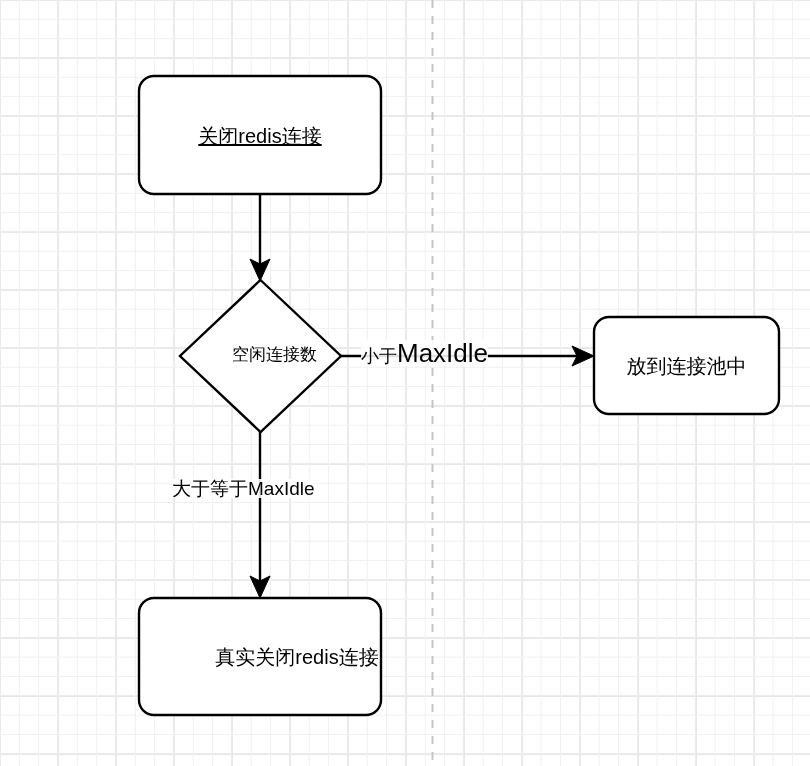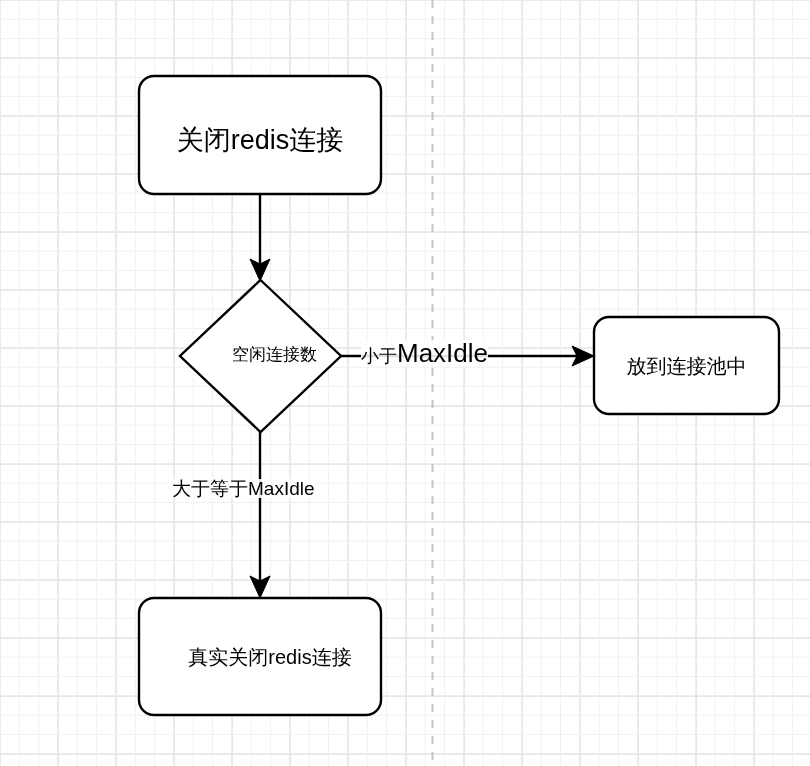--- a/index.html
+++ b/index.html
@@ -64,21 +64,21 @@
   }
   .node-label {
     position: absolute;
     text-align: center;
     color: #000000;
     font-family: "Liberation Sans", "DejaVu Sans", sans-serif;
     line-height: 1.2;
     white-space: nowrap;
     pointer-events: none;
   }
-  .label-box1 { font-size: 27px; }
+  .label-box1 { font-size: 20px; text-decoration: underline; }
   .label-diamond { font-size: 17px; }
   .label-right { font-size: 20px; }
   .label-box4 { font-size: 20px; }
 
   .edge-label {
     position: absolute;
     color: #000000;
     font-family: "Liberation Sans", "DejaVu Sans", sans-serif;
     background: rgba(255,255,255,0.88);
     white-space: nowrap;
@@ -114,21 +114,21 @@
 
     <rect class="node-shape" x="139" y="598" width="242" height="117" rx="15" ry="15"></rect>
   </svg>
 
   <div class="node-label label-box1" style="left:139px; top:124px; width:242px;">关闭redis连接</div>
 
   <div class="node-label label-diamond" style="left:184px; top:345px; width:181px;">空闲连接数</div>
 
   <div class="node-label label-right" style="left:594px; top:354px; width:185px;text-align:center;">放到连接池中</div>
 
-  <div class="node-label label-box4" style="left:139px; top:645px; width:262px;">真实关闭redis连接</div>
+  <div class="node-label label-box4" style="left:139px; top:645px; width:262px;padding-left:27px;">真实关闭redis连接</div>
 
   <div class="edge-label edge-label-bottom" style="left:172px; top:479px;">大于等于MaxIdle</div>
 
   <div class="edge-label" style="left:361px; top:340px;">
     <span class="cn-small">小于</span><span class="en-big">MaxIdle</span>
   </div>
 
 </div>
 
 </body></html>

